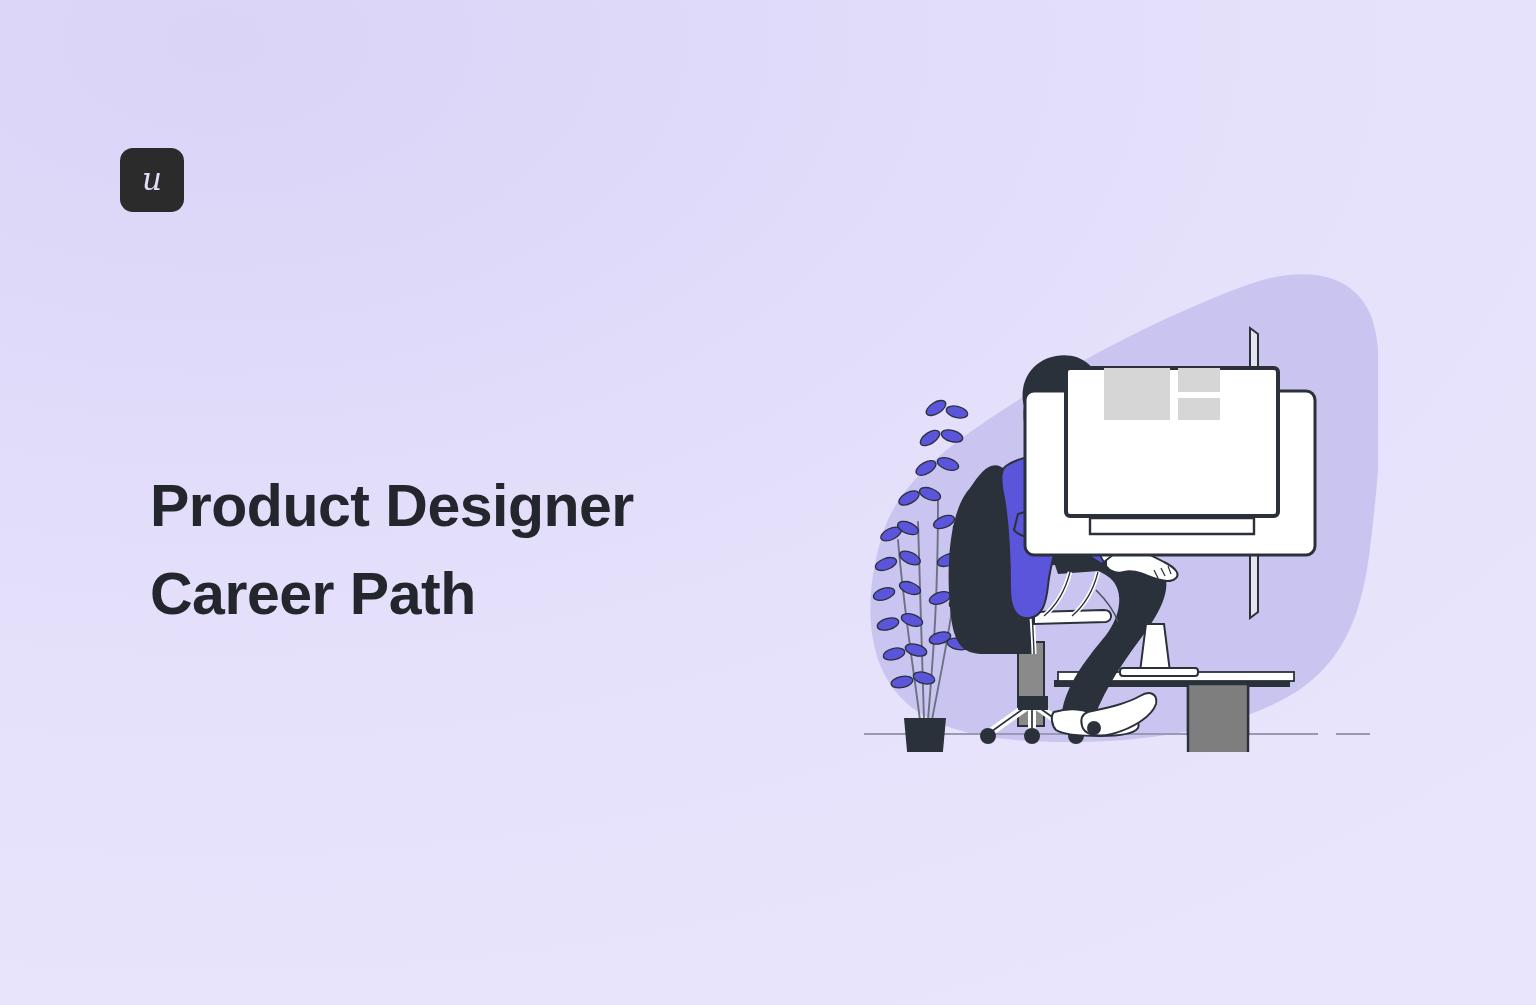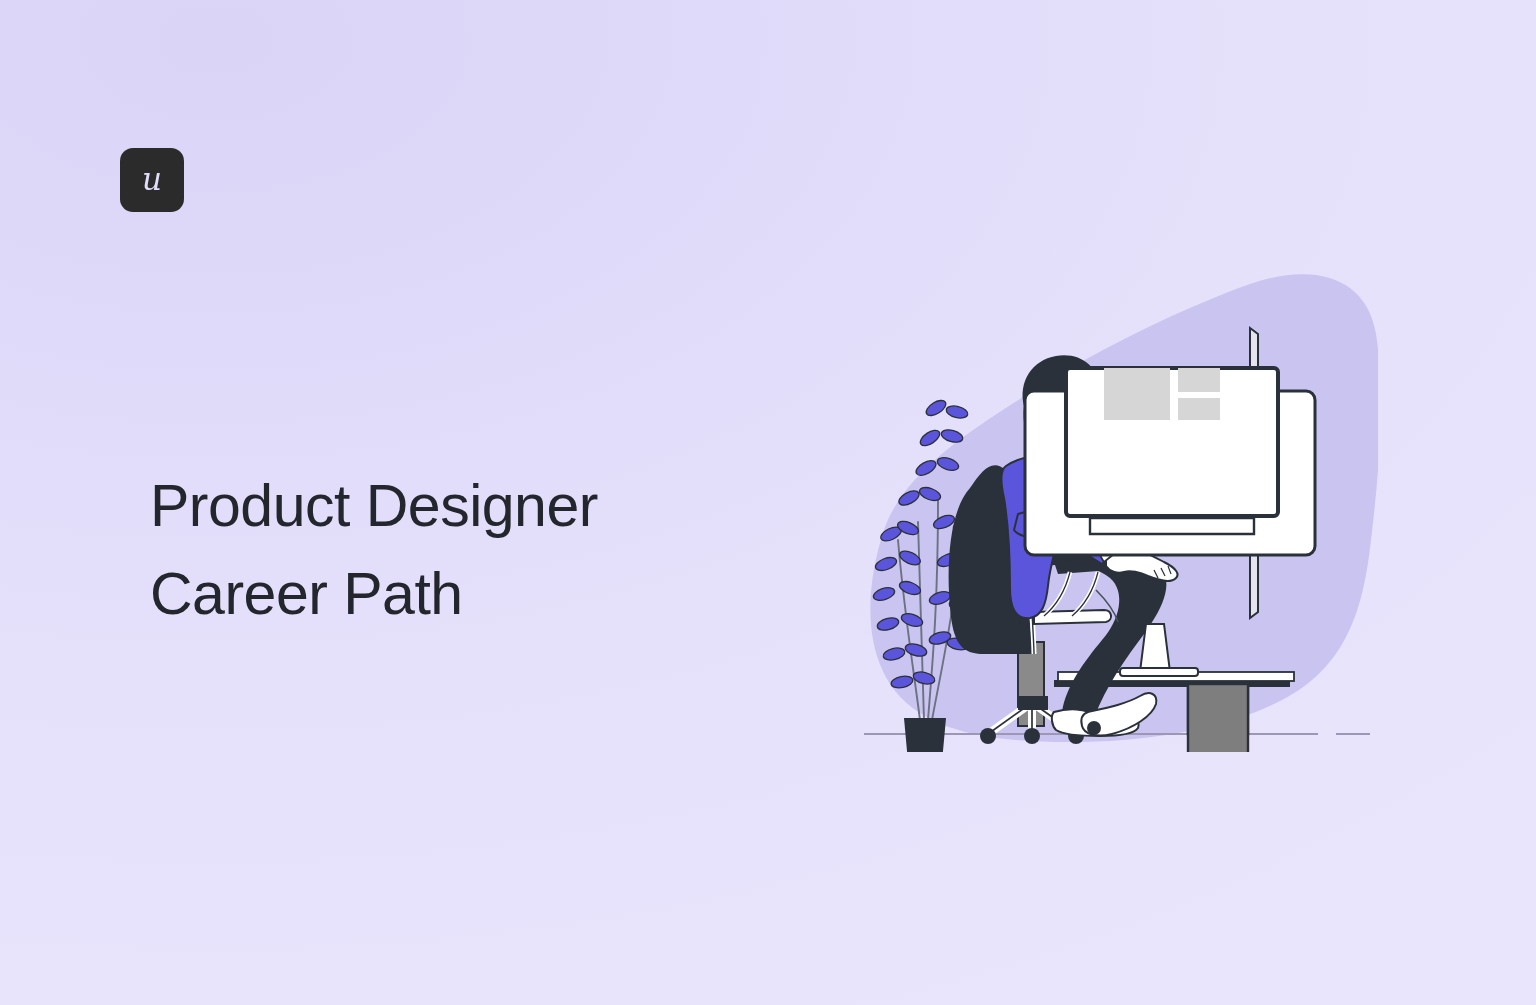--- a/index.html
+++ b/index.html
@@ -47,21 +47,21 @@
 
   
   #headline {
     position: absolute;
     left: 150px;
     top: 462px;
     width: 620px;
     margin: 0;
     color: #23262C;
     font-family: "Liberation Sans", sans-serif;
-    font-weight: 400;
+    font-weight: 700;
     font-size: 59px;
     line-height: 88px;
     letter-spacing: -0.5px;
     white-space: pre-line;
   }
 
   
   #illustration {
     position: absolute;
     left: 858px;

